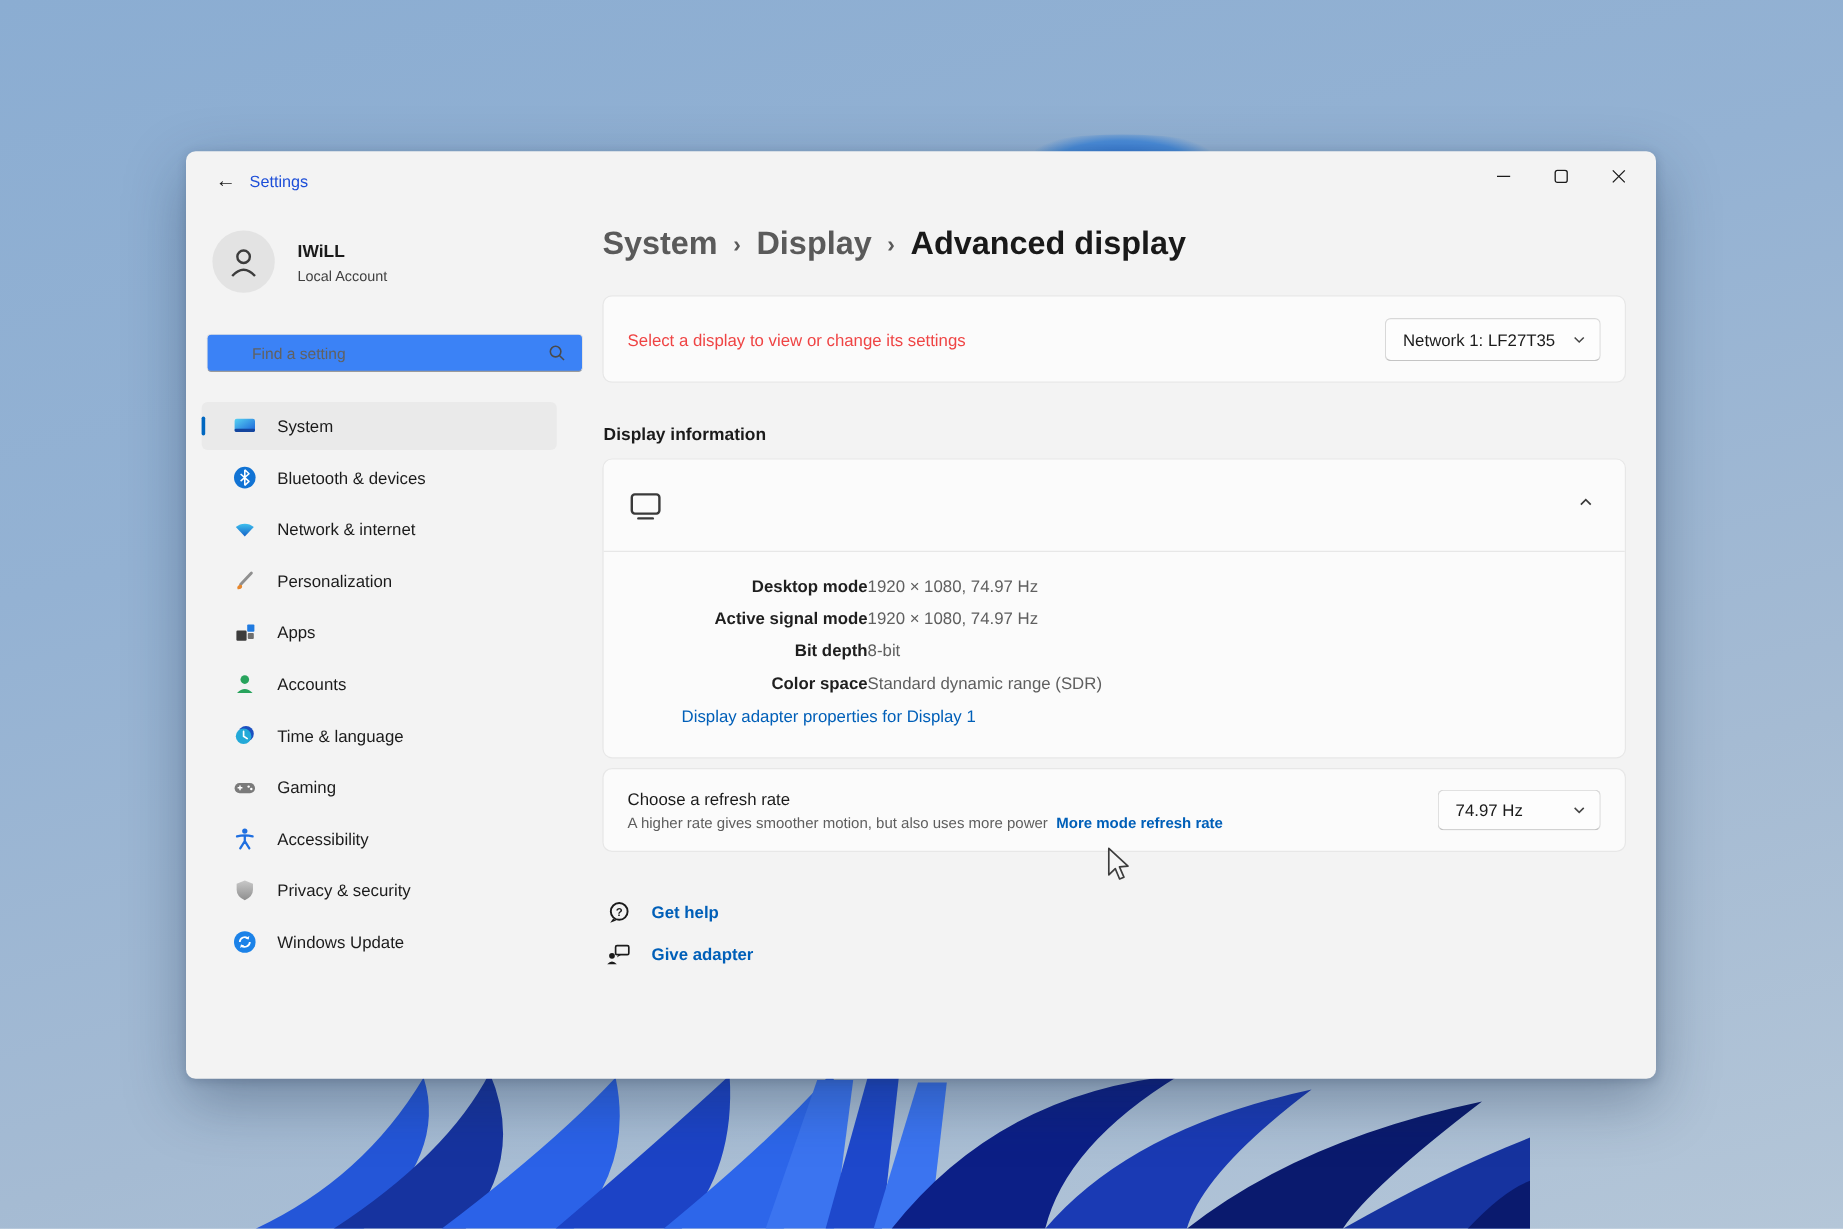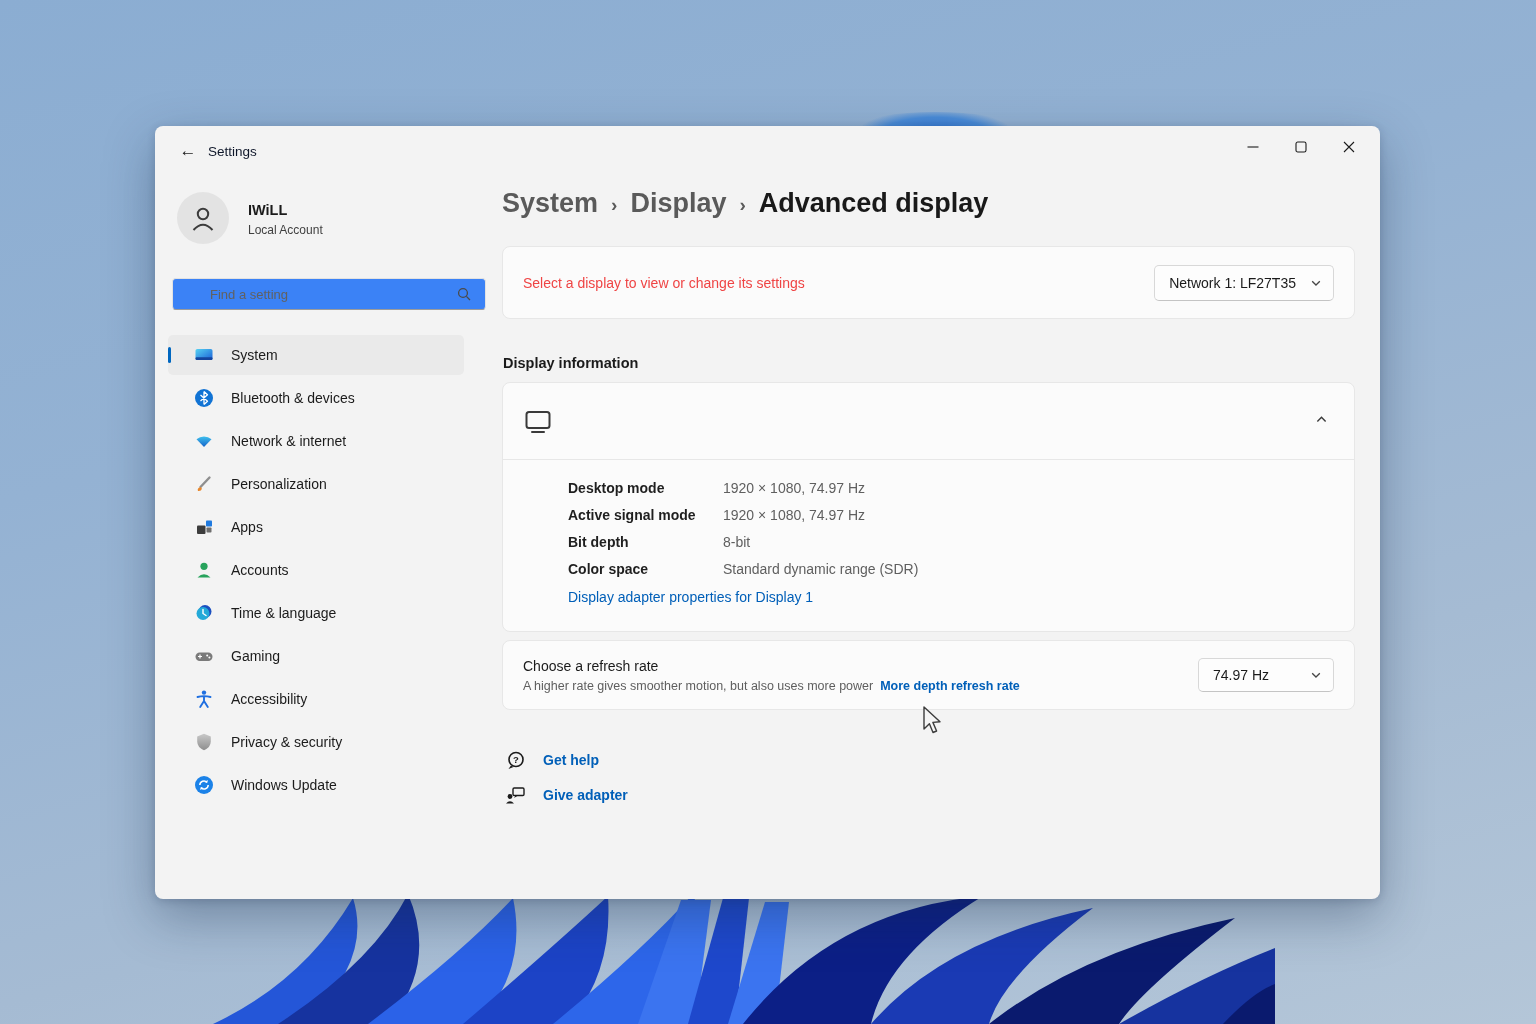--- a/index.html
+++ b/index.html
@@ -11,21 +11,21 @@
   
   .bloom{position:absolute;left:183px;top:892px;width:1092px;height:132px;z-index:1;}
   .bloom-top-arc{position:absolute;left:862px;top:112px;width:146px;height:24px;border-radius:50%;
     background:radial-gradient(ellipse at 50% 100%,#2d6fd0 0%,#4a8cd8 55%,rgba(120,165,210,0) 78%);z-index:1;}
   
   .window{position:absolute;left:155px;top:126px;width:1225px;height:773px;background:#f3f3f3;
     border-radius:8px;box-shadow:0 18px 50px rgba(20,40,70,.35),0 2px 8px rgba(20,40,70,.18);z-index:2;}
   
   .back-btn{position:absolute;left:18px;top:12px;width:30px;height:26px;display:flex;align-items:center;justify-content:center;
     font-size:17px;color:#1b1b1b;border-radius:4px;cursor:default;}
-  .titlebar-title{position:absolute;left:53px;top:18px;font-size:13.5px;color:#0f172a;}
+  .titlebar-title{position:absolute;left:53px;top:18px;font-size:13.5px;color:#1d4ed8;}
   .win-controls{position:absolute;right:10px;top:6px;display:flex;gap:6px;}
   .win-btn{width:42px;height:30px;display:flex;align-items:center;justify-content:center;border-radius:4px;}
   
   .avatar{position:absolute;left:22px;top:66px;width:52px;height:52px;border-radius:50%;background:#e3e3e3;
     display:flex;align-items:center;justify-content:center;}
   .user-name{position:absolute;left:93px;top:76px;font-size:14.5px;font-weight:700;color:#1b1b1b;}
   .user-sub{position:absolute;left:93px;top:97px;font-size:12px;color:#3f3f3f;}
   .search-box{position:absolute;left:17px;top:152px;width:288px;height:30px;background:#3b82f6;
     border:1px solid #e2e2e2;border-bottom:1px solid #9b9b9b;border-radius:4px;display:flex;align-items:center;padding-left:24px;}
   .search-box input{flex:1;border:none;outline:none;background:transparent;padding:0 8px 0 13px;
@@ -51,21 +51,21 @@
   .card1 .label{font-size:14px;color:#ef4444;}
   .dropdown{display:flex;align-items:center;gap:14px;height:34px;padding:0 11px 0 14px;background:#fdfdfd;
     border:1px solid #d8d8d8;border-bottom-color:#c4c4c4;border-radius:5px;font-size:14px;color:#1b1b1b;}
   .section-title{position:absolute;left:348px;top:229px;font-size:14.5px;font-weight:700;color:#1b1b1b;}
   .card2{top:256px;height:250px;}
   .card2-header{display:flex;align-items:center;height:76px;padding:0 20px;border-bottom:1px solid #e7e7e7;}
   .monitor-icon{width:30px;height:27px;margin-right:22px;}
   .dev-name{font-size:14.5px;font-weight:600;color:#1b1b1b;}
   .dev-sub{font-size:12.5px;color:#5e5e5e;margin-top:3px;}
   .chevron-up{margin-left:auto;padding:6px;}
-  .details{padding:14px 20px 0 65px;}
+  .details{padding:14px 20px 0 65px;text-align:right;}
   .detail-row{display:flex;height:27px;align-items:center;}
   .detail-label{width:155px;font-size:14px;font-weight:600;color:#1f1f1f;}
   .detail-value{font-size:14px;color:#5f5f5f;}
   .adapter-link{display:inline-block;margin:7px 0 0 65px;font-size:14px;color:#005fb8;cursor:pointer;}
   .card3{top:514px;height:70px;}
   .rr-title{font-size:14px;color:#1b1b1b;}
   .rr-sub{font-size:12.5px;color:#5e5e5e;margin-top:5px;}
   .rr-link{font-weight:700;color:#005fb8;margin-left:7px;cursor:pointer;}
   .rr-dropdown{width:136px;justify-content:space-between;box-sizing:border-box;margin-left:36px;}
   .footer-link{position:absolute;left:350px;display:flex;align-items:center;gap:17px;height:24px;}
@@ -313,21 +313,21 @@
       </div>
     </div>
     <span class="adapter-link">Display adapter properties for Display 1</span>
   </div>
 
   <div class="card card3">
     <div class="card-row">
       <div>
         <div class="rr-title">Choose a refresh rate</div>
         <div class="rr-sub">
-          <span>A higher rate gives smoother motion, but also uses more power</span><span class="rr-link">More depth refresh rate</span>
+          <span>A higher rate gives smoother motion, but also uses more power</span><span class="rr-link">More mode refresh rate</span>
         </div>
       </div>
       <div class="dropdown rr-dropdown">
         <span>74.97 Hz</span>
         <svg width="12" height="12" viewBox="0 0 12 12">
             <path d="M2.2,4.2 L6,8 L9.8,4.2" fill="none" stroke="#464646" stroke-width="1.3"></path>
           </svg>
       </div>
     </div>
   </div>

